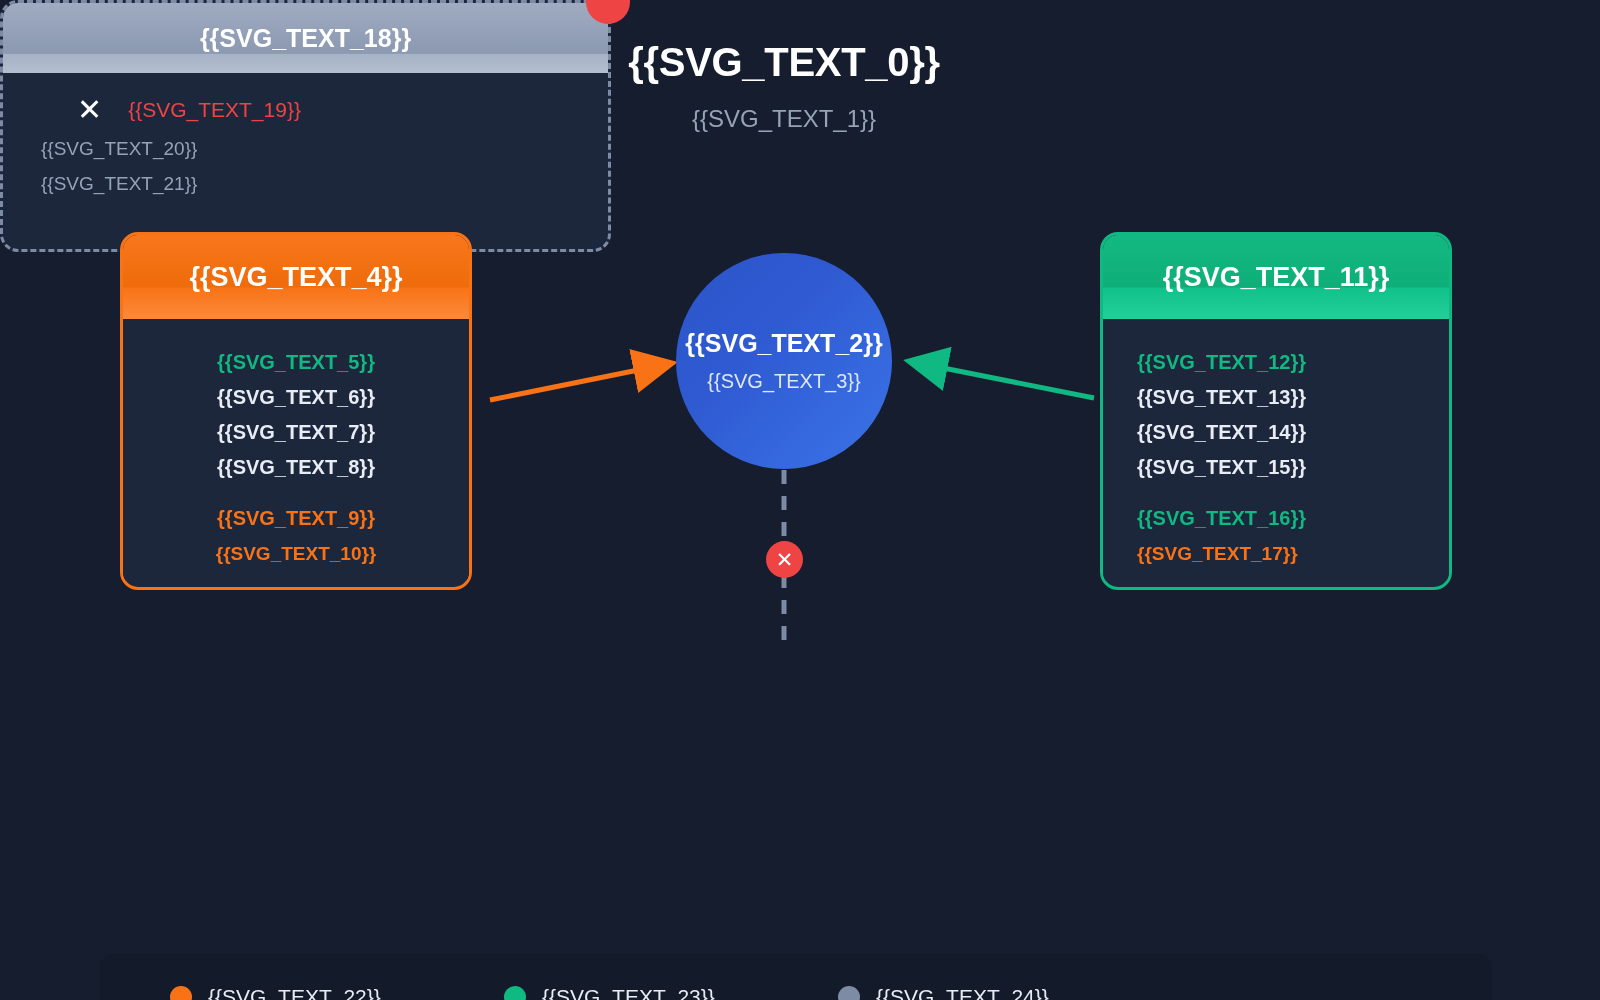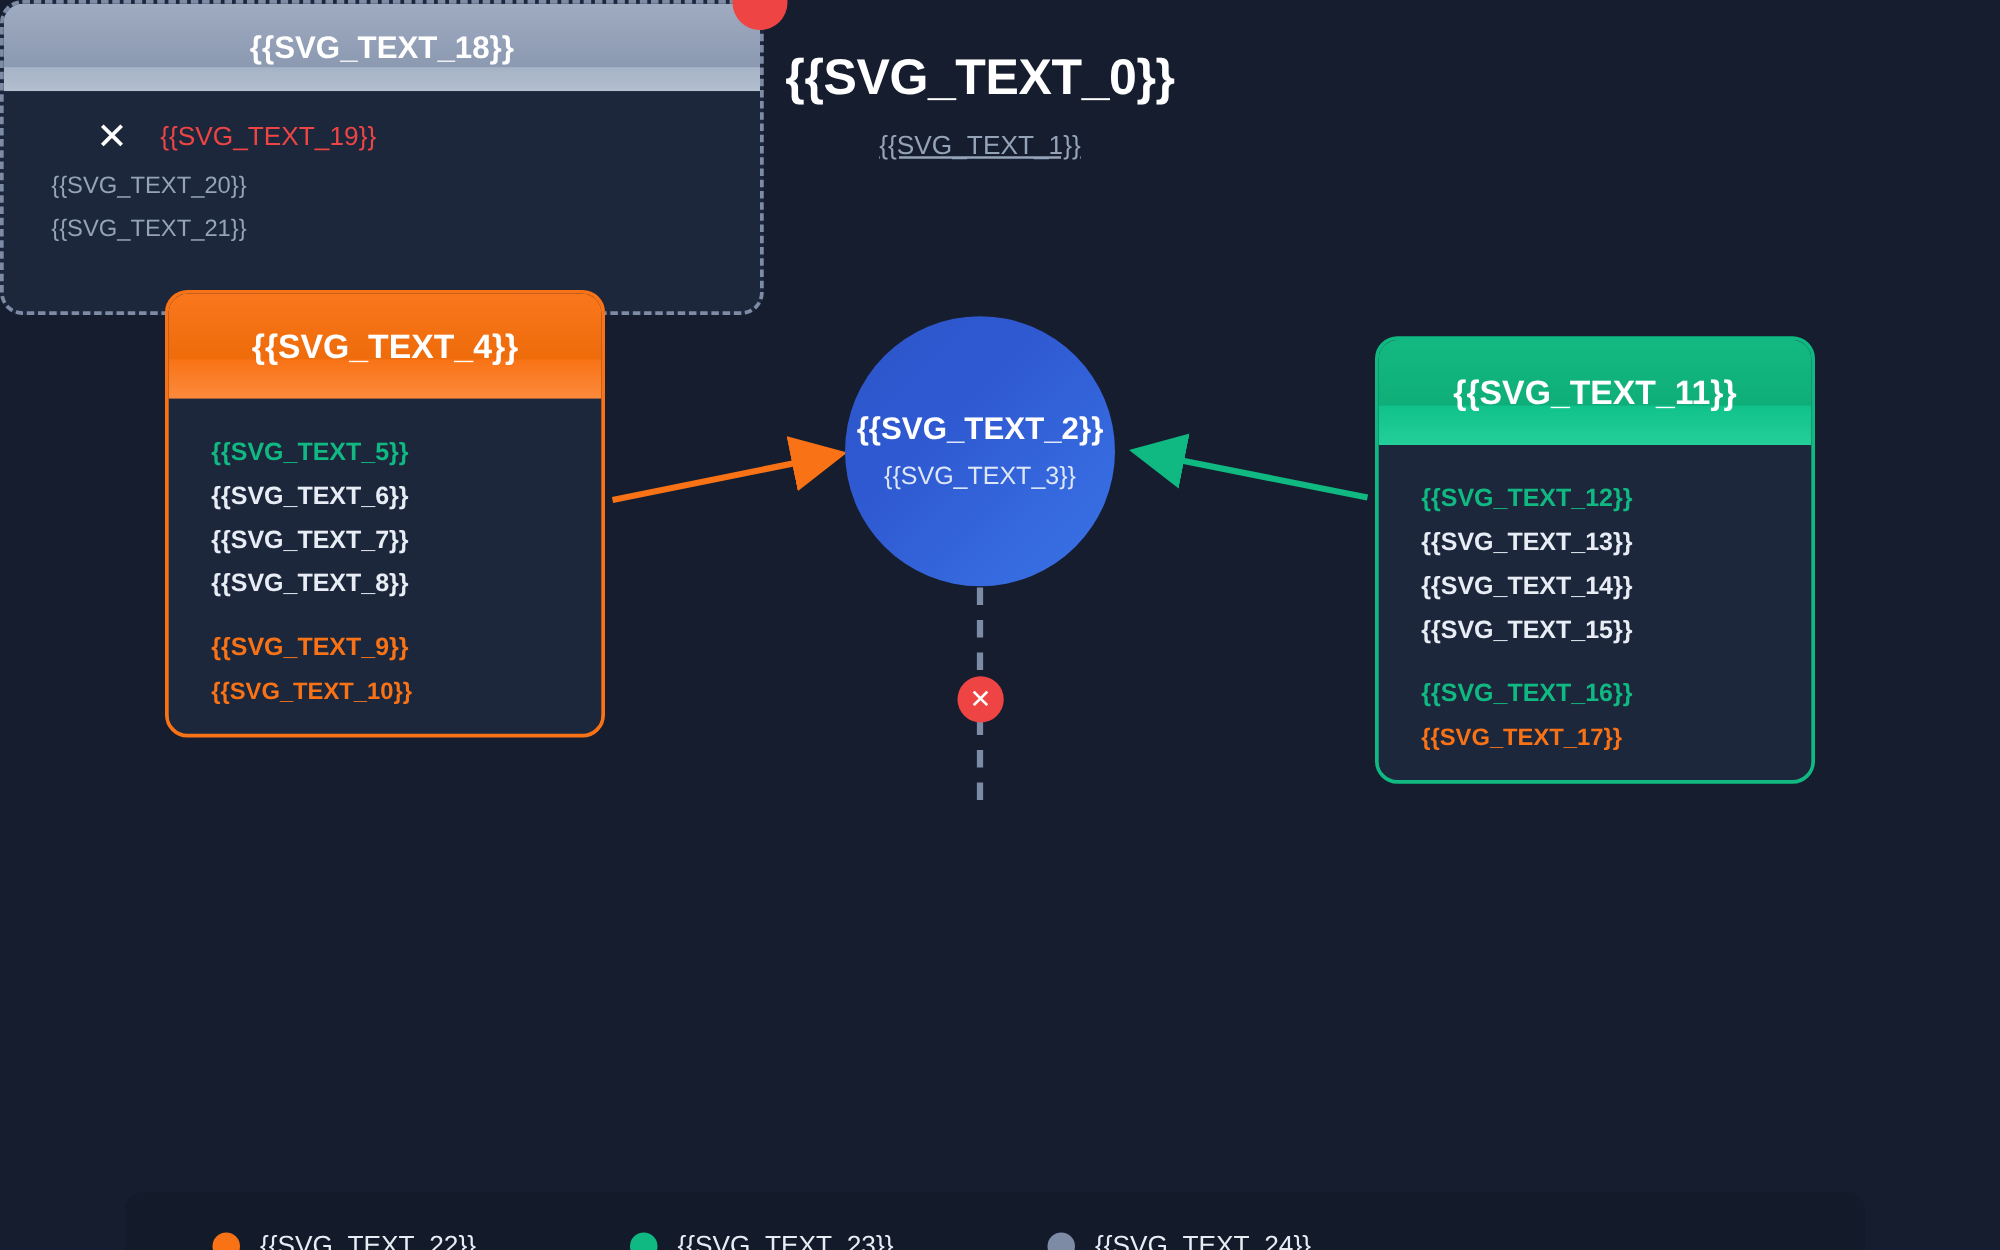--- a/index.html
+++ b/index.html
@@ -35,23 +35,22 @@
     font-size: 40px;
     font-weight: bold;
     color: #ffffff;
     letter-spacing: -0.3px;
   }
   .page-subtitle {
     position: absolute;
     left: 0; top: 105px;
     width: 1568px;
     text-align: center;
-    font-size: 21px;
+    font-size: 24px;
     color: #94a3b8;
-    text-decoration: underline;
   }
   
   .card {
     position: absolute;
     border-radius: 18px;
     overflow: hidden;
     background: #1c273c;
   }
   .card-header {
     height: 84px;
@@ -68,35 +67,35 @@
   }
   .line { font-size: 20px; line-height: 35px; white-space: nowrap; font-weight: bold; }
   .line.accent-green { color: #10b981; }
   .line.accent-orange { color: #f97316; }
   .line.white { color: #e8edf5; }
   .line.muted { color: #f97316; font-size: 19px; }
   .gap { height: 16px; }
 
   
   #card-source {
-    left: 132px; top: 232px;
+    left: 120px; top: 232px;
     width: 352px; height: 358px;
     border: 3px solid #f97316;
     background: #1c273c;
+    text-align: center;
   }
   #card-source .card-header {
     background: linear-gradient(180deg, #f9761c 0%, #ef6c0b 62%, #f97316 63%, #fb8a3c 100%);
   }
   
   #card-target {
     left: 1100px; top: 232px;
     width: 352px; height: 358px;
     border: 3px solid #10b981;
     background: #1c273c;
-    margin-top: 37px;
   }
   #card-target .card-header {
     background: linear-gradient(180deg, #13b981 0%, #0fae78 62%, #10c28a 63%, #24cf98 100%);
   }
   
   #card-blocked {
     left: 528px; top: 646px;
     width: 611px; height: 252px;
     border: 3px dashed #7d8ba5;
     border-radius: 18px;

